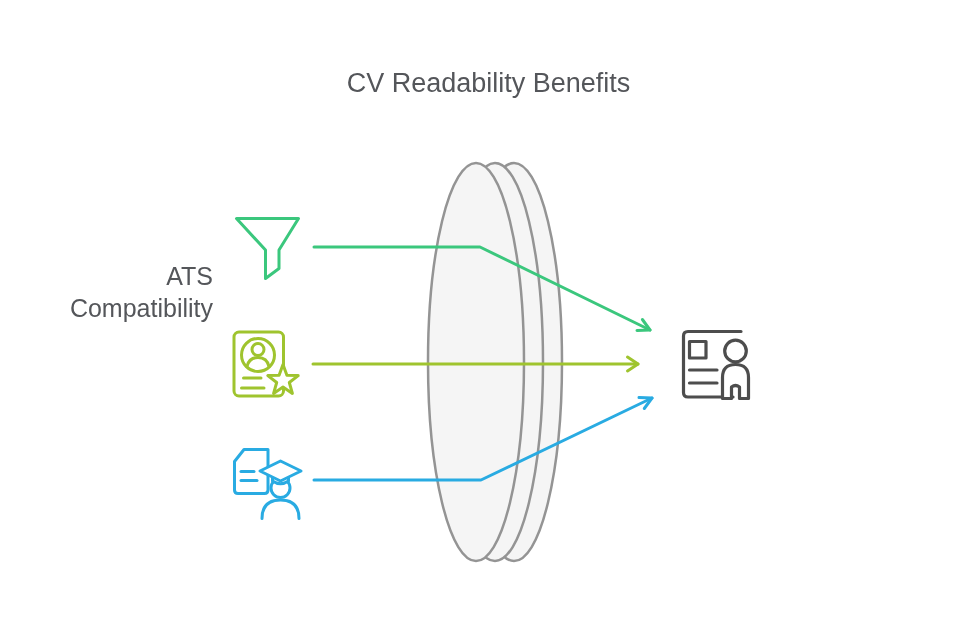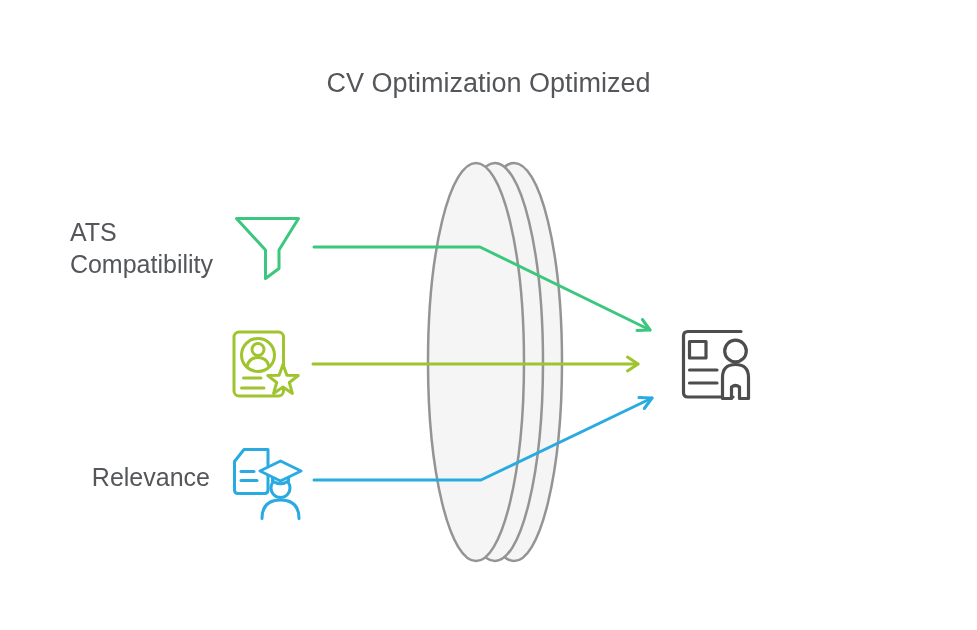--- a/index.html
+++ b/index.html
@@ -7,36 +7,35 @@
     position:relative; width:977px; height:630px; background:#ffffff;
     overflow:hidden; font-family:"Liberation Sans", sans-serif;
   }
   .title {
     position:absolute; left:0; right:0; top:66px; text-align:center;
     font-size:27px; line-height:34px; color:#54565a;
   }
   .lbl {
     position:absolute; font-size:25px; line-height:32px; color:#54565a;
   }
-  .lbl.right { text-align:left; }
+  .lbl.right { text-align:right;margin-top:44px; }
   .lbl.pre { white-space:pre-line; }
   svg.canvas { position:absolute; left:0; top:0; }
 </style>
 </head>
 <body>
 
 <div class="stage">
 
-  <div class="title">CV Optimization Optimized</div>
+  <div class="title">CV Readability Benefits</div>
 
   <div class="lbl right pre" style="top:216px; right:764px;">ATS
 Compatibility</div>
 
 
-  <div class="lbl right" style="top:461px; right:767px;">Relevance</div>
 
 
   <svg class="canvas" width="977" height="630" viewBox="0 0 977 630">
 
     <g stroke-width="2.5" stroke="#949494">
       <ellipse cx="514" cy="362" rx="48" ry="199" fill="#f5f5f5"></ellipse>
       <ellipse cx="495" cy="362" rx="48" ry="199" fill="#f5f5f5"></ellipse>
       <ellipse cx="476" cy="362" rx="48" ry="199" fill="#f5f5f5"></ellipse>
     </g>
 

